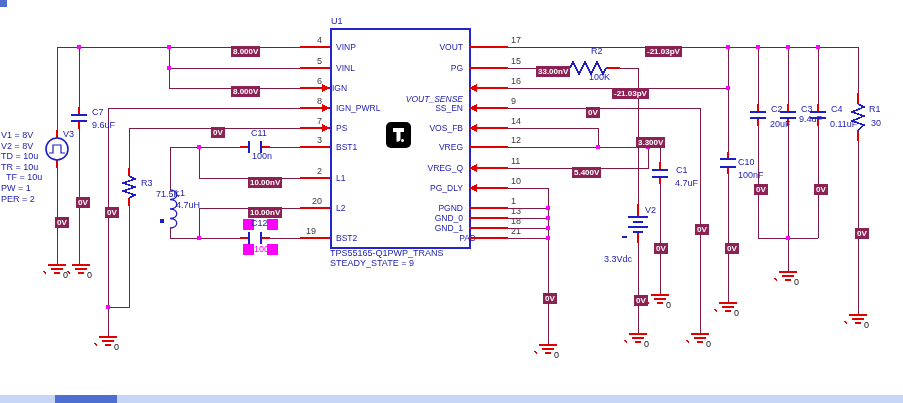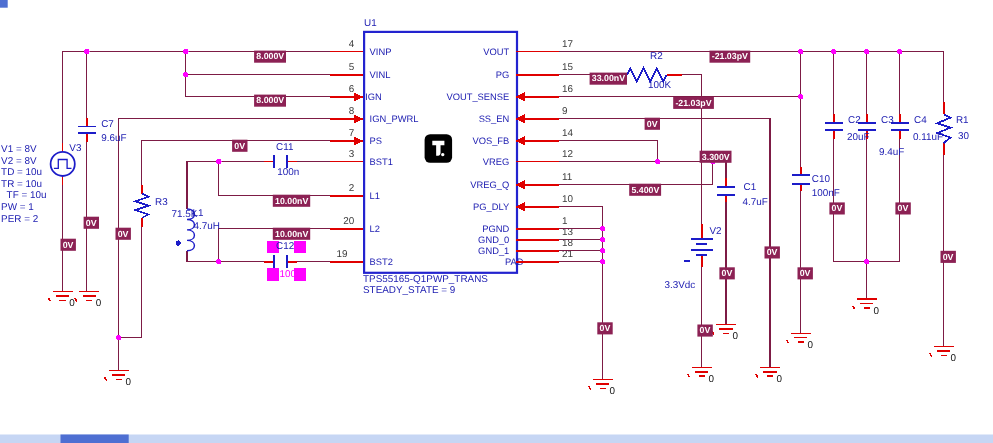--- a/index.html
+++ b/index.html
@@ -45,21 +45,21 @@
   <div class="pname" style="left:332px;top:83px;">IGN</div>
   <div class="pname" style="left:336px;top:103px;">IGN_PWRL</div>
   <div class="pname" style="left:336px;top:123px;">PS</div>
   <div class="pname" style="left:336px;top:142px;">BST1</div>
   <div class="pname" style="left:336px;top:173px;">L1</div>
   <div class="pname" style="left:336px;top:203px;">L2</div>
   <div class="pname" style="left:336px;top:233px;">BST2</div>
 
   <div class="pname r" style="left:351px;top:42px;">VOUT</div>
   <div class="pname r" style="left:351px;top:63px;">PG</div>
-  <div class="pname r" style="left:351px;top:83px;">VOUT_SENSE</div>
+  <div class="pname r" style="left:351px;top:94px;font-style:italic;">VOUT_SENSE</div>
   <div class="pname r" style="left:351px;top:103px;">SS_EN</div>
   <div class="pname r" style="left:351px;top:123px;">VOS_FB</div>
   <div class="pname r" style="left:351px;top:142px;">VREG</div>
   <div class="pname r" style="left:351px;top:163px;">VREG_Q</div>
   <div class="pname r" style="left:351px;top:183px;">PG_DLY</div>
   <div class="pname r" style="left:351px;top:203px;">PGND</div>
   <div class="pname r" style="left:351px;top:213px;">GND_0</div>
   <div class="pname r" style="left:351px;top:223px;">GND_1</div>
   <div class="pname r" style="left:364px;top:233px;">PAD</div>
 
@@ -194,21 +194,21 @@
   <div class="t" style="left:589px;top:72px;">100K</div>
   <div class="t" style="left:645px;top:205px;">V2</div>
   <div class="t" style="left:604px;top:214px;margin-top:40px;">3.3Vdc</div>
   <div class="t" style="left:676px;top:165px;">C1</div>
   <div class="t" style="left:675px;top:178px;">4.7uF</div>
   <div class="t" style="left:738px;top:157px;">C10</div>
   <div class="t" style="left:738px;top:170px;">100nF</div>
   <div class="t" style="left:771px;top:104px;">C2</div>
   <div class="t" style="left:770px;top:119px;">20uF</div>
   <div class="t" style="left:801px;top:104px;">C3</div>
-  <div class="t" style="left:799px;top:133px;">9.4uF</div>
+  <div class="t" style="left:799px;top:114px;">9.4uF</div>
   <div class="t" style="left:831px;top:104px;">C4</div>
   <div class="t" style="left:830px;top:119px;">0.11uF</div>
   <div class="t" style="left:869px;top:104px;">R1</div>
   <div class="t" style="left:871px;top:118px;">30</div>
 
   <div class="vlabel" style="left:231px;top:46px;">8.000V</div>
   <div class="vlabel" style="left:231px;top:86px;">8.000V</div>
   <div class="vlabel" style="left:211px;top:127px;">0V</div>
   <div class="vlabel" style="left:248px;top:177px;">10.00nV</div>
   <div class="vlabel" style="left:248px;top:207px;">10.00nV</div>

